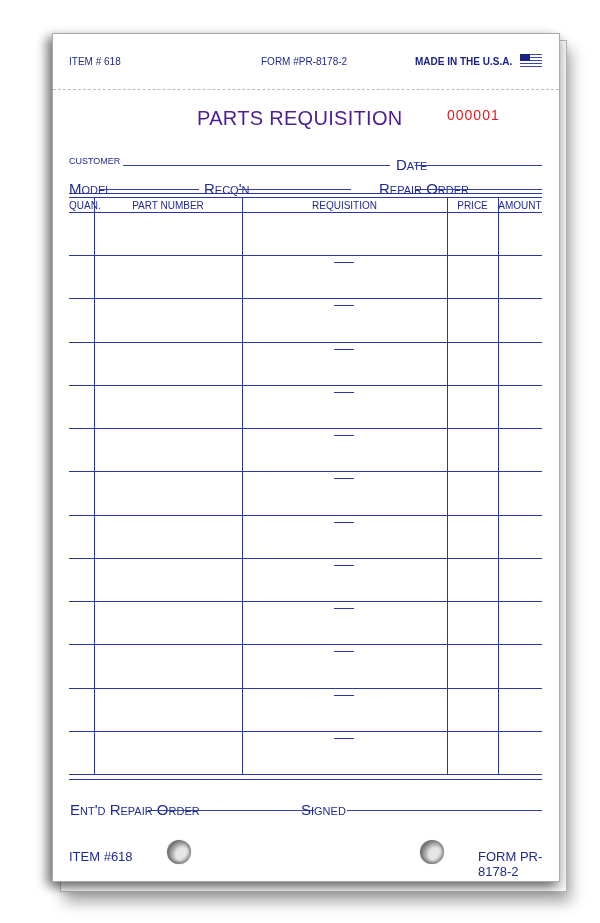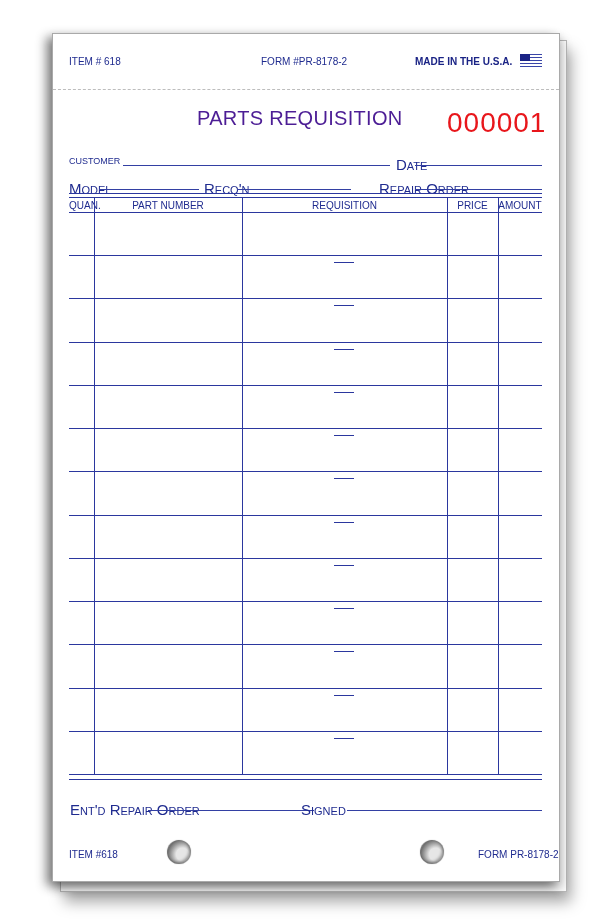--- a/index.html
+++ b/index.html
@@ -13,30 +13,30 @@
     background:#fdfdfd; border:1px solid #b8b8b8;
     box-shadow: 4px 10px 14px rgba(0,0,0,0.35);
   }
   .front-sheet {
     position:absolute; left:52px; top:33px; width:506px; height:847px;
     background:#ffffff; border:1px solid #a9a9a9;
     box-shadow: -6px 4px 10px rgba(0,0,0,0.45), 2px 6px 10px rgba(0,0,0,0.25);
   }
   .abs { position:absolute; }
   .small { font-size:9px; }
-  .tiny { font-size:10px; }
+  .tiny { font-size:13px; }
   .top-bar { font-size:10px; }
   .made { font-weight:bold; font-size:10px; color:#1a2385; }
   .flag { position:absolute; width:22px; height:14px;
     background: repeating-linear-gradient(to bottom, #3a46a8 0 1.5px, #ffffff 1.5px 3px);
   }
   .flag .canton { position:absolute; left:0; top:0; width:10px; height:7px; background:#1a2385; }
   .perf { position:absolute; left:0; right:0; top:55px; border-top:1.5px dashed #bdbdbd; }
   .title { font-size:20px; color:#4c1d95; letter-spacing:0.3px; }
-  .serial { font-size:28px; color:#e8161b; letter-spacing:1px; }
+  .serial { font-size:14px; color:#e8161b; letter-spacing:1px; }
   .line { position:absolute; border-top:1px solid #3340a3; height:0; }
   .line.thick { border-top:1.5px solid #2b379e; }
   .vline { position:absolute; border-left:1.5px solid #2b379e; width:0; }
   .sc { font-variant: small-caps; font-size:15px; }
   .dash { position:absolute; width:20px; border-top:1.5px solid #2b379e; }
   .hole {
     position:absolute; width:24px; height:24px; border-radius:50%;
     background: radial-gradient(circle at 65% 60%, #e6e6e6 0 30%, #9a9a9a 55%, #6f6f6f 70%, #cfcfcf 100%);
     box-shadow: inset -2px -2px 3px rgba(0,0,0,0.35), 0 0 1px rgba(0,0,0,0.4);
   }

